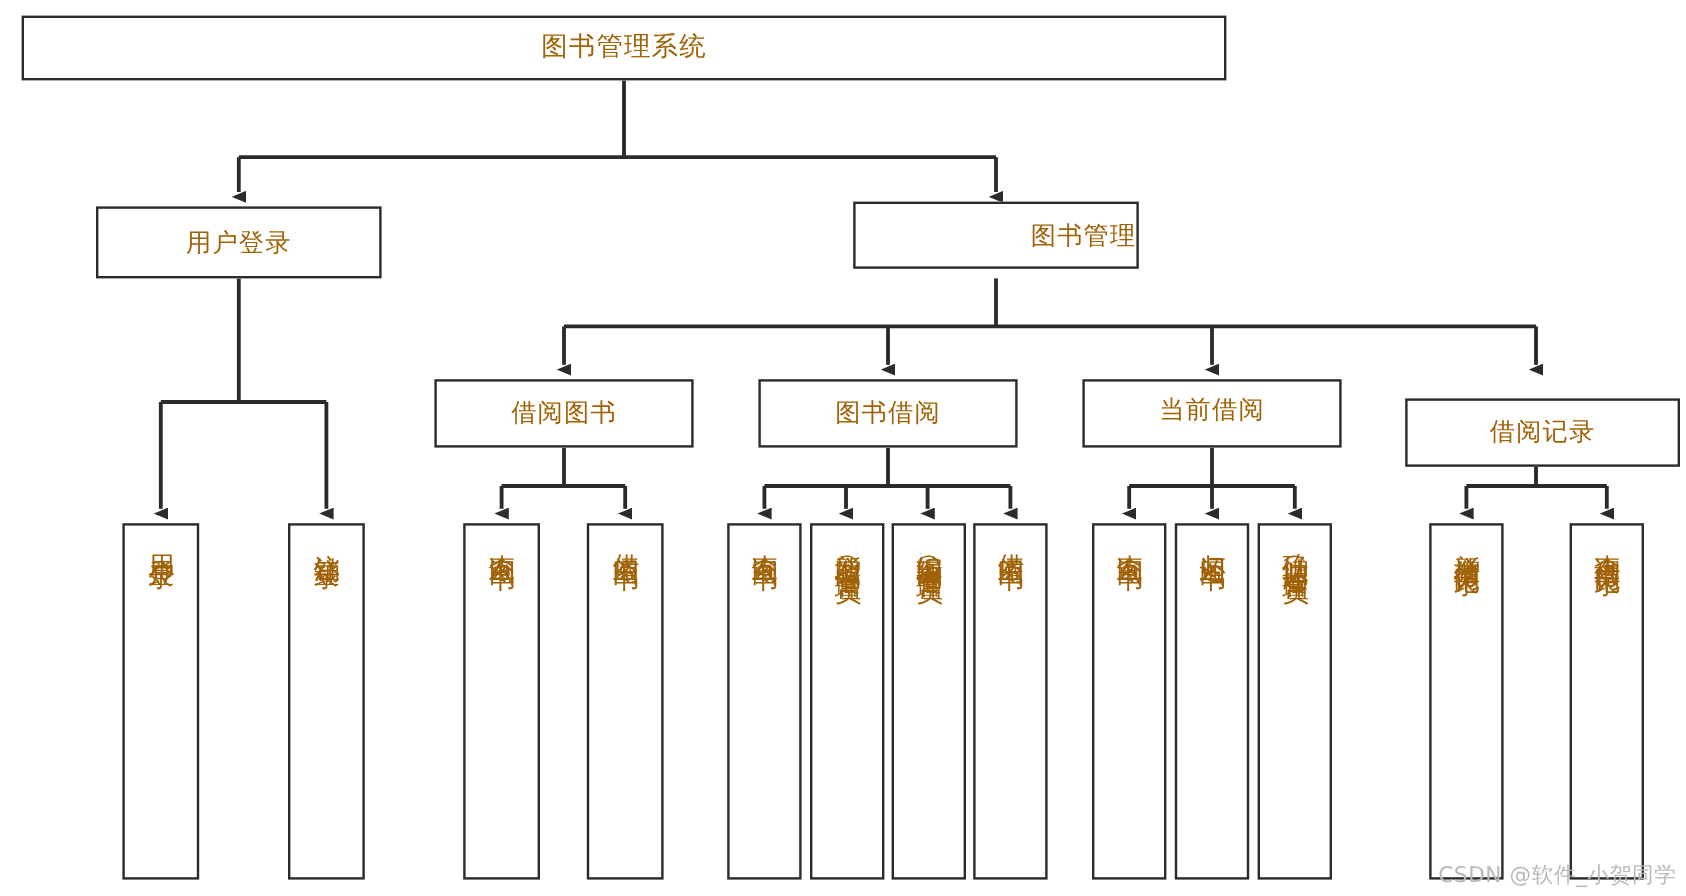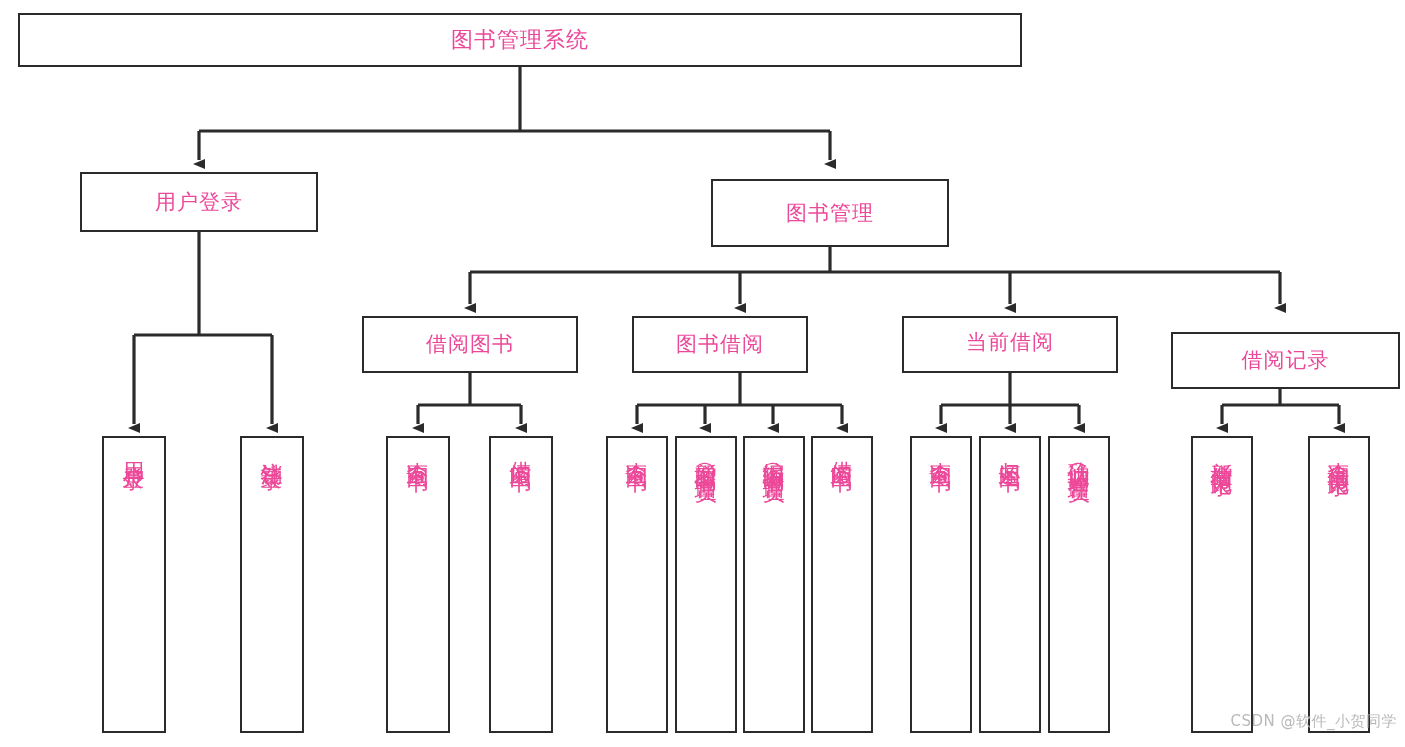--- a/index.html
+++ b/index.html
@@ -27,21 +27,21 @@
     pointer-events: none;
   }
   .node {
     position: absolute;
     box-sizing: border-box;
     background: #ffffff;
     border: 2px solid #2b2b2b;
     display: flex;
     align-items: center;
     justify-content: center;
-    color: #ec4899;
+    color: #a16207;
     z-index: 2;
   }
   .node .lbl {
     display: block;
     text-align: center;
     line-height: 1.18;
     letter-spacing: 1px;
   }
   .node.horiz .lbl {
     writing-mode: horizontal-tb;
@@ -58,22 +58,22 @@
     writing-mode: vertical-rl;
     text-orientation: upright;
     font-size: 22px;
     line-height: 1.05;
     letter-spacing: 3px;
     white-space: nowrap;
   }
   .watermark {
     position: absolute;
     right: 8px;
-    bottom: 16px;
-    font-size: 15px;
+    bottom: 6px;
+    font-size: 18px;
     color: #b9b9b9;
     letter-spacing: 0.5px;
     z-index: 5;
     white-space: nowrap;
   }
 </style>
 </head>
 <body>
 
 <div id="canvas">
@@ -129,29 +129,29 @@
   </svg>
 
   <div class="node horiz root" style="left:18px; top:13px; width:1004px; height:54px;">
     <span class="lbl">图书管理系统</span>
   </div>
 
   <div class="node horiz" style="left:80px; top:172px; width:238px; height:60px;">
     <span class="lbl">用户登录</span>
   </div>
 
-  <div class="node horiz" style="left:711px; top:179px; width:238px; height:68px;">
+  <div class="node horiz" style="left:711px; top:168px; width:238px; height:56px;justify-content:flex-end;">
     <span class="lbl">图书管理</span>
   </div>
 
   <div class="node horiz" style="left:362px; top:316px; width:216px; height:57px;">
     <span class="lbl">借阅图书</span>
   </div>
 
-  <div class="node horiz" style="left:632px; top:316px; width:176px; height:57px;">
+  <div class="node horiz" style="left:632px; top:316px; width:216px; height:57px;">
     <span class="lbl">图书借阅</span>
   </div>
 
   <div class="node horiz" style="left:902px; top:316px; width:216px; height:57px;font-family:Liberation Mono, monospace;">
     <span class="lbl">当前借阅</span>
   </div>
 
   <div class="node horiz" style="left:1171px; top:332px; width:229px; height:57px;">
     <span class="lbl">借阅记录</span>
   </div>

